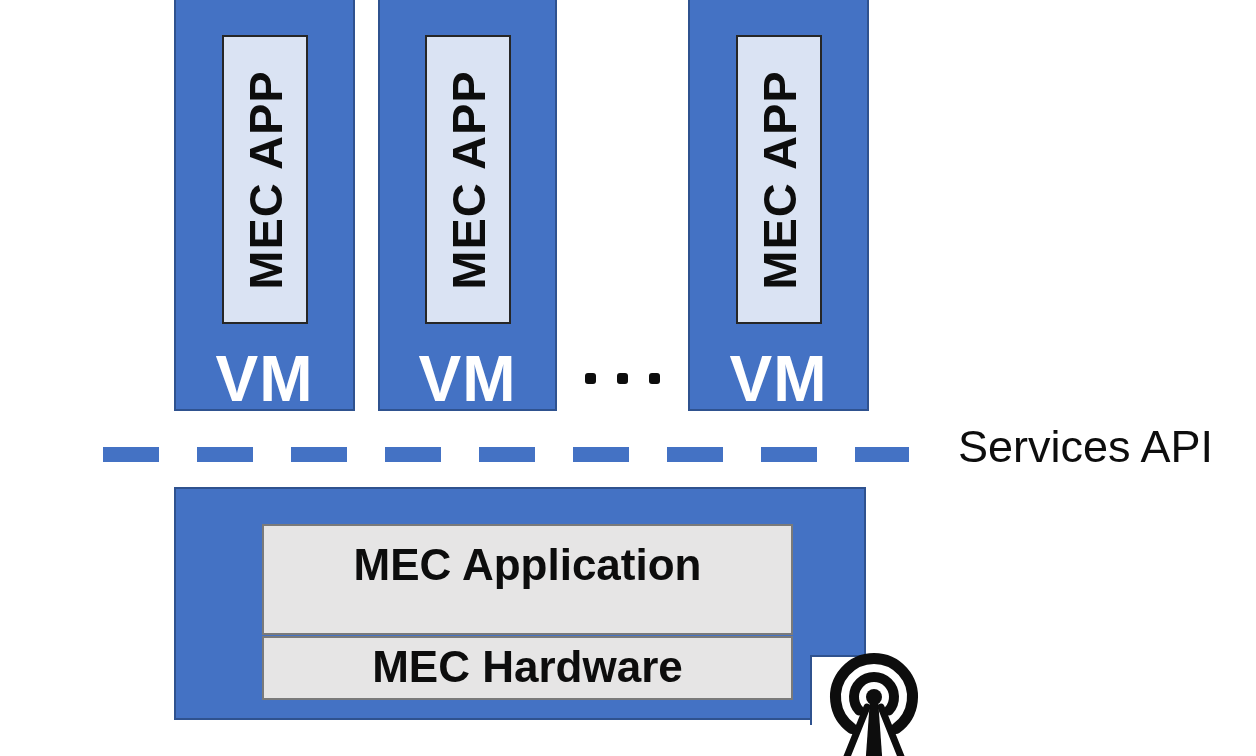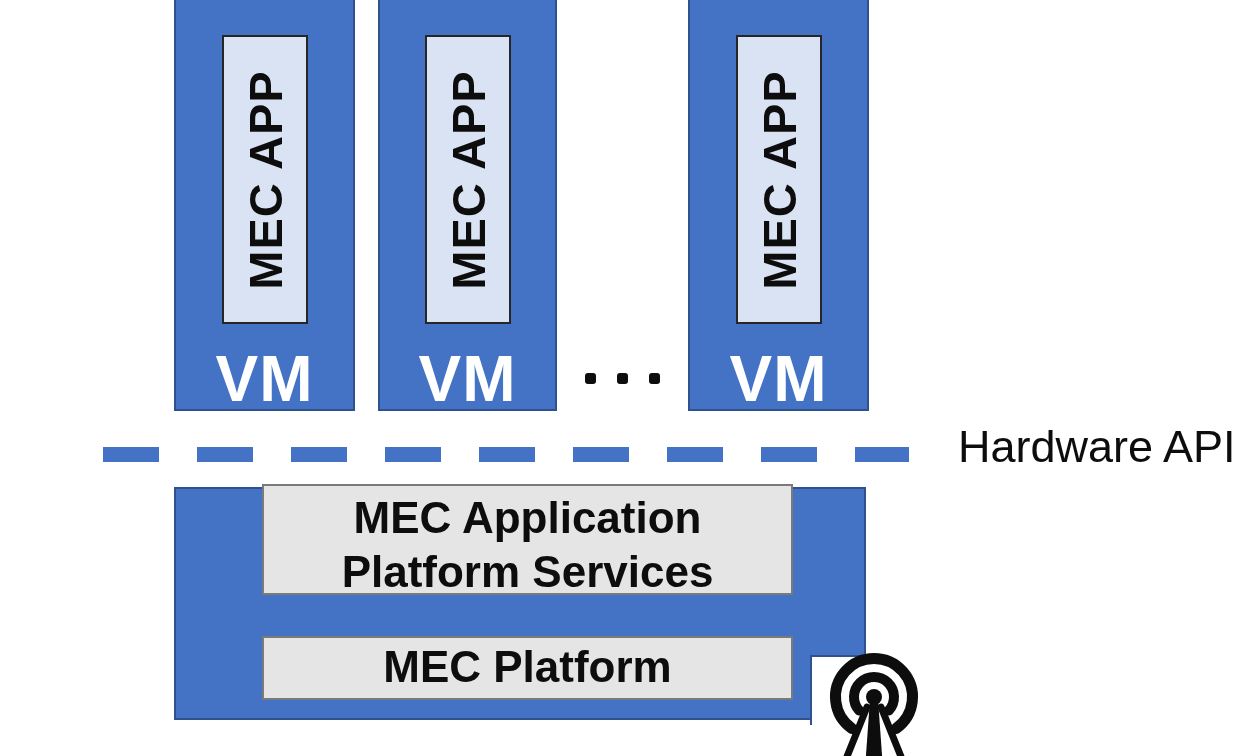--- a/index.html
+++ b/index.html
@@ -116,25 +116,25 @@
     position:absolute;
     left:262px;
     width:531px;
     background:var(--gray);
     border:2px solid var(--gray-border);
     color:var(--ink);
     text-align:center;
     font-weight:600;
   }
   .services-box{
-    top:484px;
+    top:524px;
     height:111px;
     font-size:44px;
     line-height:54px;
-    padding-top:5px;
+    padding-top:12px;
   }
   .hardware-box{
     top:636px;
     height:64px;
     font-size:44px;
     line-height:58px;
   }
 
   
   .notch{
@@ -185,31 +185,30 @@
     <div class="vm-label">VM</div>
   </div>
 
   <div class="ellipsis" aria-label="···">
     <span class="dot"></span>
     <span class="dot"></span>
     <span class="dot"></span>
   </div>
 
   <div class="dashed-line"></div>
-  <div class="platform-api-label">Hardware API</div>
+  <div class="platform-api-label">Services API</div>
 
   <div class="platform-box"></div>
 
   <div class="inner-gray services-box">
     <div>MEC Application</div>
-    <div>Platform Services</div>
   </div>
 
   <div class="inner-gray hardware-box">
-    <span>MEC Platform</span>
+    <span>MEC Hardware</span>
   </div>
 
   <div class="notch"></div>
 
   <svg class="antenna" viewBox="0 0 104 118" xmlns="http://www.w3.org/2000/svg">
 
     <path class="stroke" stroke-width="11" stroke-linecap="round" d="M 29.9 77.5 A 38.5 38.5 0 1 1 74.1 77.5"></path>
 
     <path class="stroke" stroke-width="10" stroke-linecap="round" d="M 37.1 59.4 A 20 20 0 1 1 66.9 59.4"></path>
 

